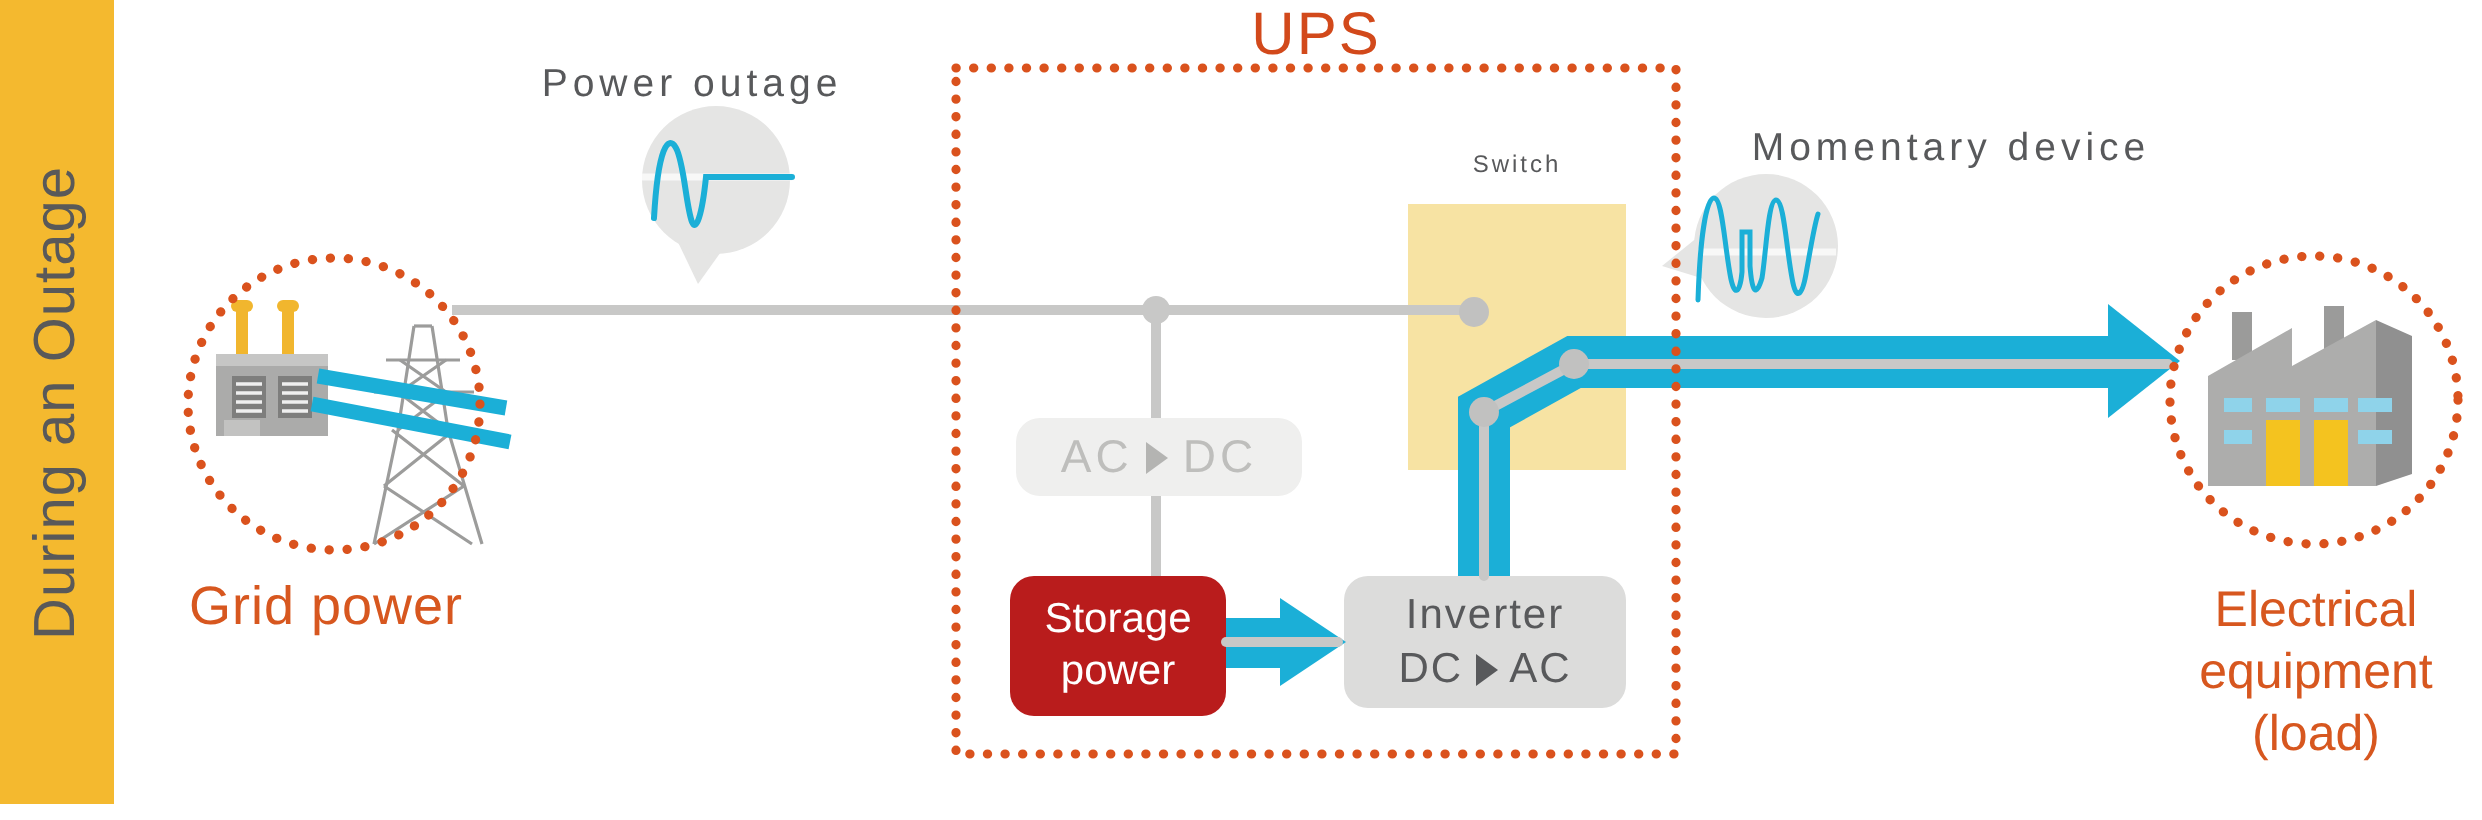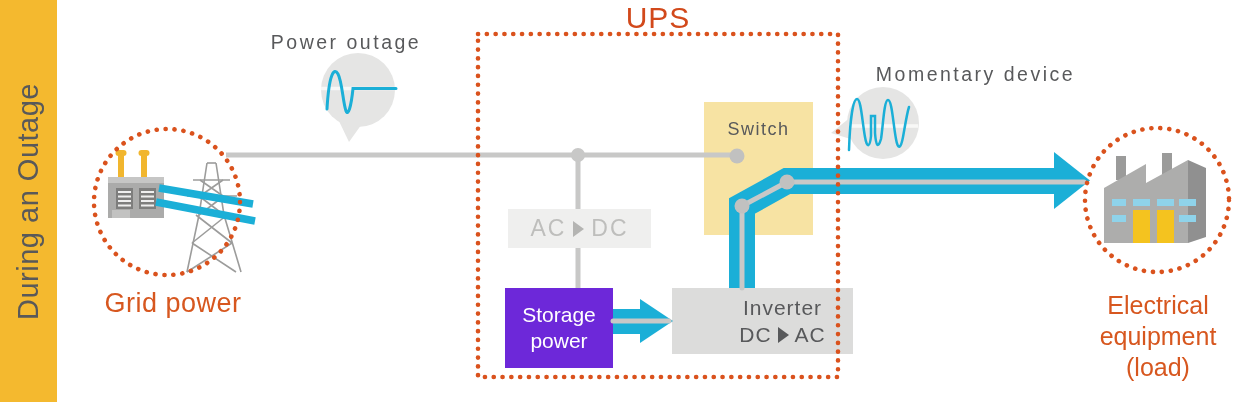--- a/index.html
+++ b/index.html
@@ -15,40 +15,40 @@
     left:0;top:0;width:57px;height:402px;background:#F4B92F;
     display:flex;align-items:center;justify-content:center;z-index:1;
   }
   .banner span{
     transform:rotate(-90deg);white-space:nowrap;
     font-size:29px;color:#595959;letter-spacing:.5px;
   }
 
   
   .switch-box{left:704px;top:102px;width:109px;height:133px;background:#F7E3A3;z-index:1;}
-  .box{z-index:3;display:flex;align-items:center;justify-content:center;}
+  .box{z-index:3;display:flex;align-items:center;justify-content:center;border-radius:12px;}
   .acdc{left:508px;top:209px;width:143px;height:39px;background:#EFEFEE;
         color:#BEBEBC;font-size:23px;letter-spacing:2px;gap:7px;}
-  .storage{left:505px;top:288px;width:108px;height:80px;background:#6d28d9;
+  .storage{left:505px;top:288px;width:108px;height:70px;background:#b91c1c;
         color:#ffffff;font-size:21px;line-height:26px;flex-direction:column;}
   .inverter{left:672px;top:288px;width:141px;height:66px;background:#DCDCDB;
-        color:#58595B;font-size:21px;line-height:27px;letter-spacing:1px;flex-direction:column;padding-left:40px;}
+        color:#58595B;font-size:21px;line-height:27px;letter-spacing:1px;flex-direction:column;}
   .inv-row{display:flex;align-items:center;justify-content:center;gap:6px;}
 
   .tri{width:0;height:0;border-top:8px solid transparent;border-bottom:8px solid transparent;display:inline-block;}
   .tri-light{border-left:11px solid #B4B4B2;}
   .tri-dark{border-left:11px solid #58595B;}
 
   
   .label{z-index:6;text-align:center;}
   .ups-title{left:583px;top:1px;width:150px;font-size:30px;color:#D2491B;letter-spacing:1px;}
   .power-outage{left:251px;top:31px;width:190px;font-size:19.5px;color:#58595B;letter-spacing:2.5px;}
   .momentary{left:868px;top:63px;width:215px;font-size:19.5px;color:#58595B;letter-spacing:2.5px;}
-  .switch-label{left:702px;top:75px;width:113px;font-size:18px;color:#58595B;letter-spacing:1.5px;margin-top:44px;}
-  .grid-power{left:73px;top:288px;width:200px;font-size:27px;color:#D7571F;letter-spacing:.5px;text-align:center;}
+  .switch-label{left:702px;top:75px;width:113px;font-size:12px;color:#58595B;letter-spacing:1.5px;}
+  .grid-power{left:63px;top:288px;width:200px;font-size:27px;color:#D7571F;letter-spacing:.5px;text-align:center;}
   .load-label{left:1058px;top:290px;width:200px;font-size:25px;line-height:31px;color:#D7571F;}
 
   .z2{z-index:2;} .z4{z-index:4;} .z5{z-index:5;}
 </style>
 </head>
 <body>
 
 <div class="stage">
 
   <div class="abs banner">

